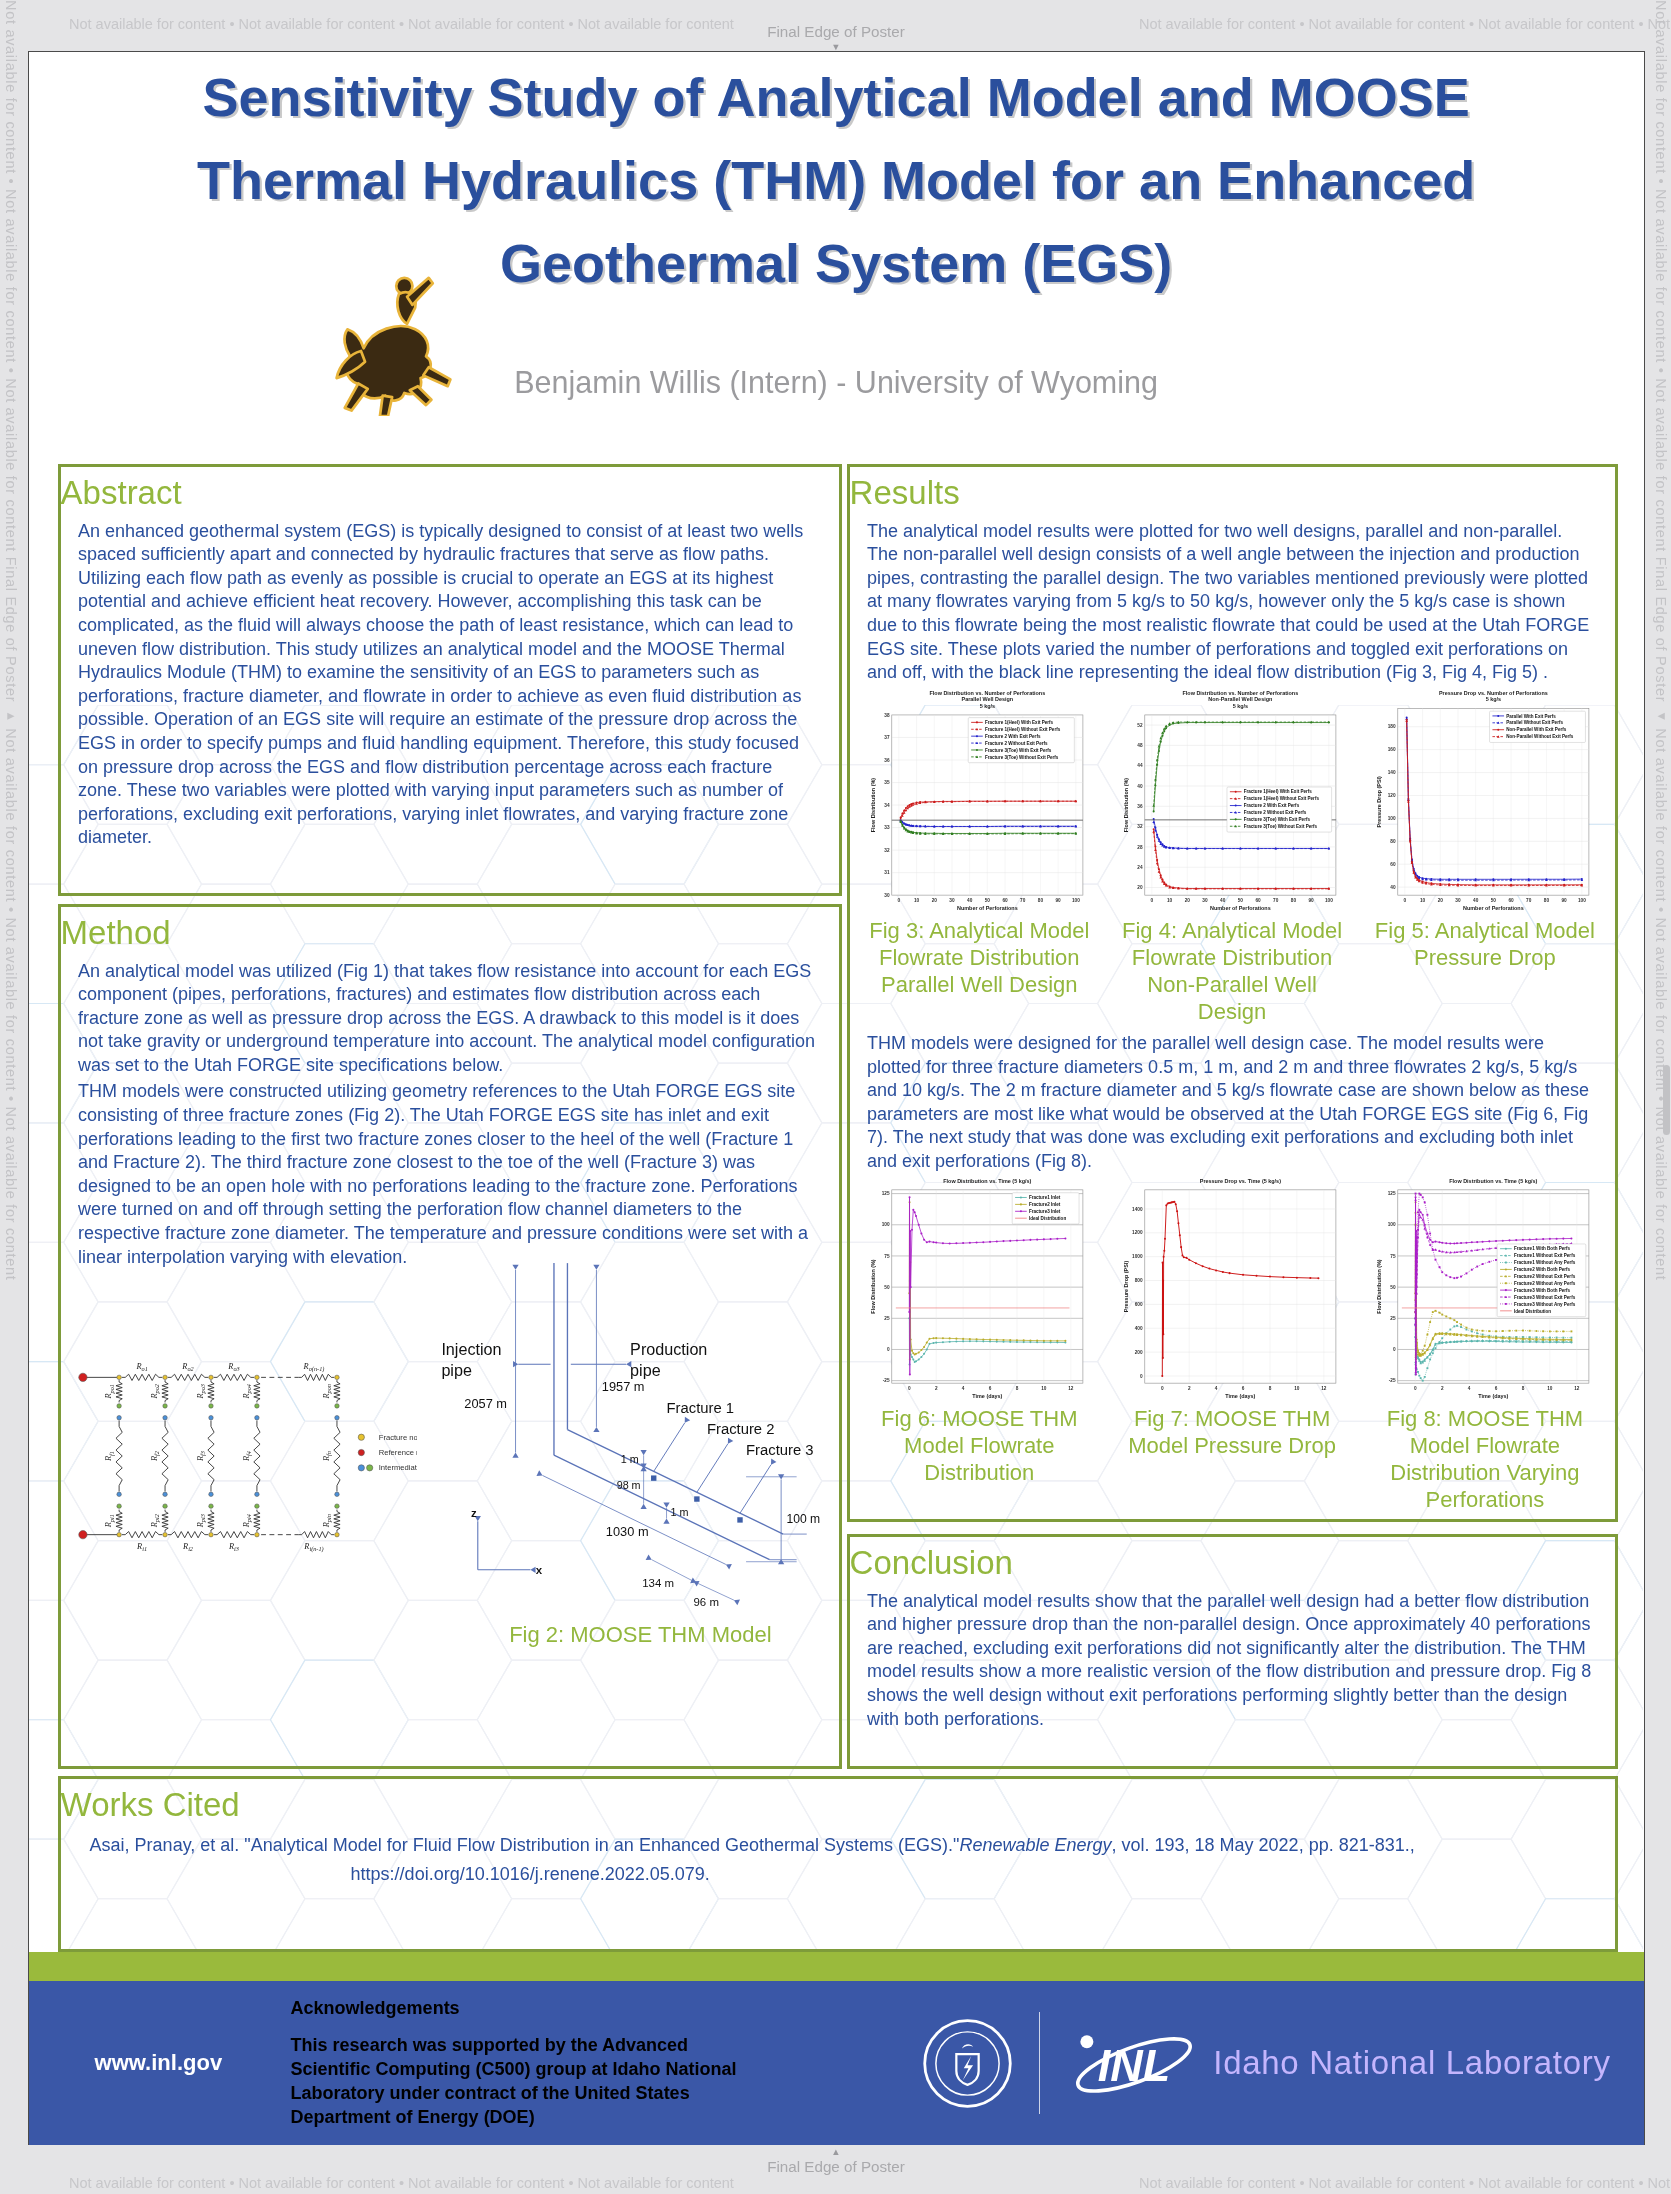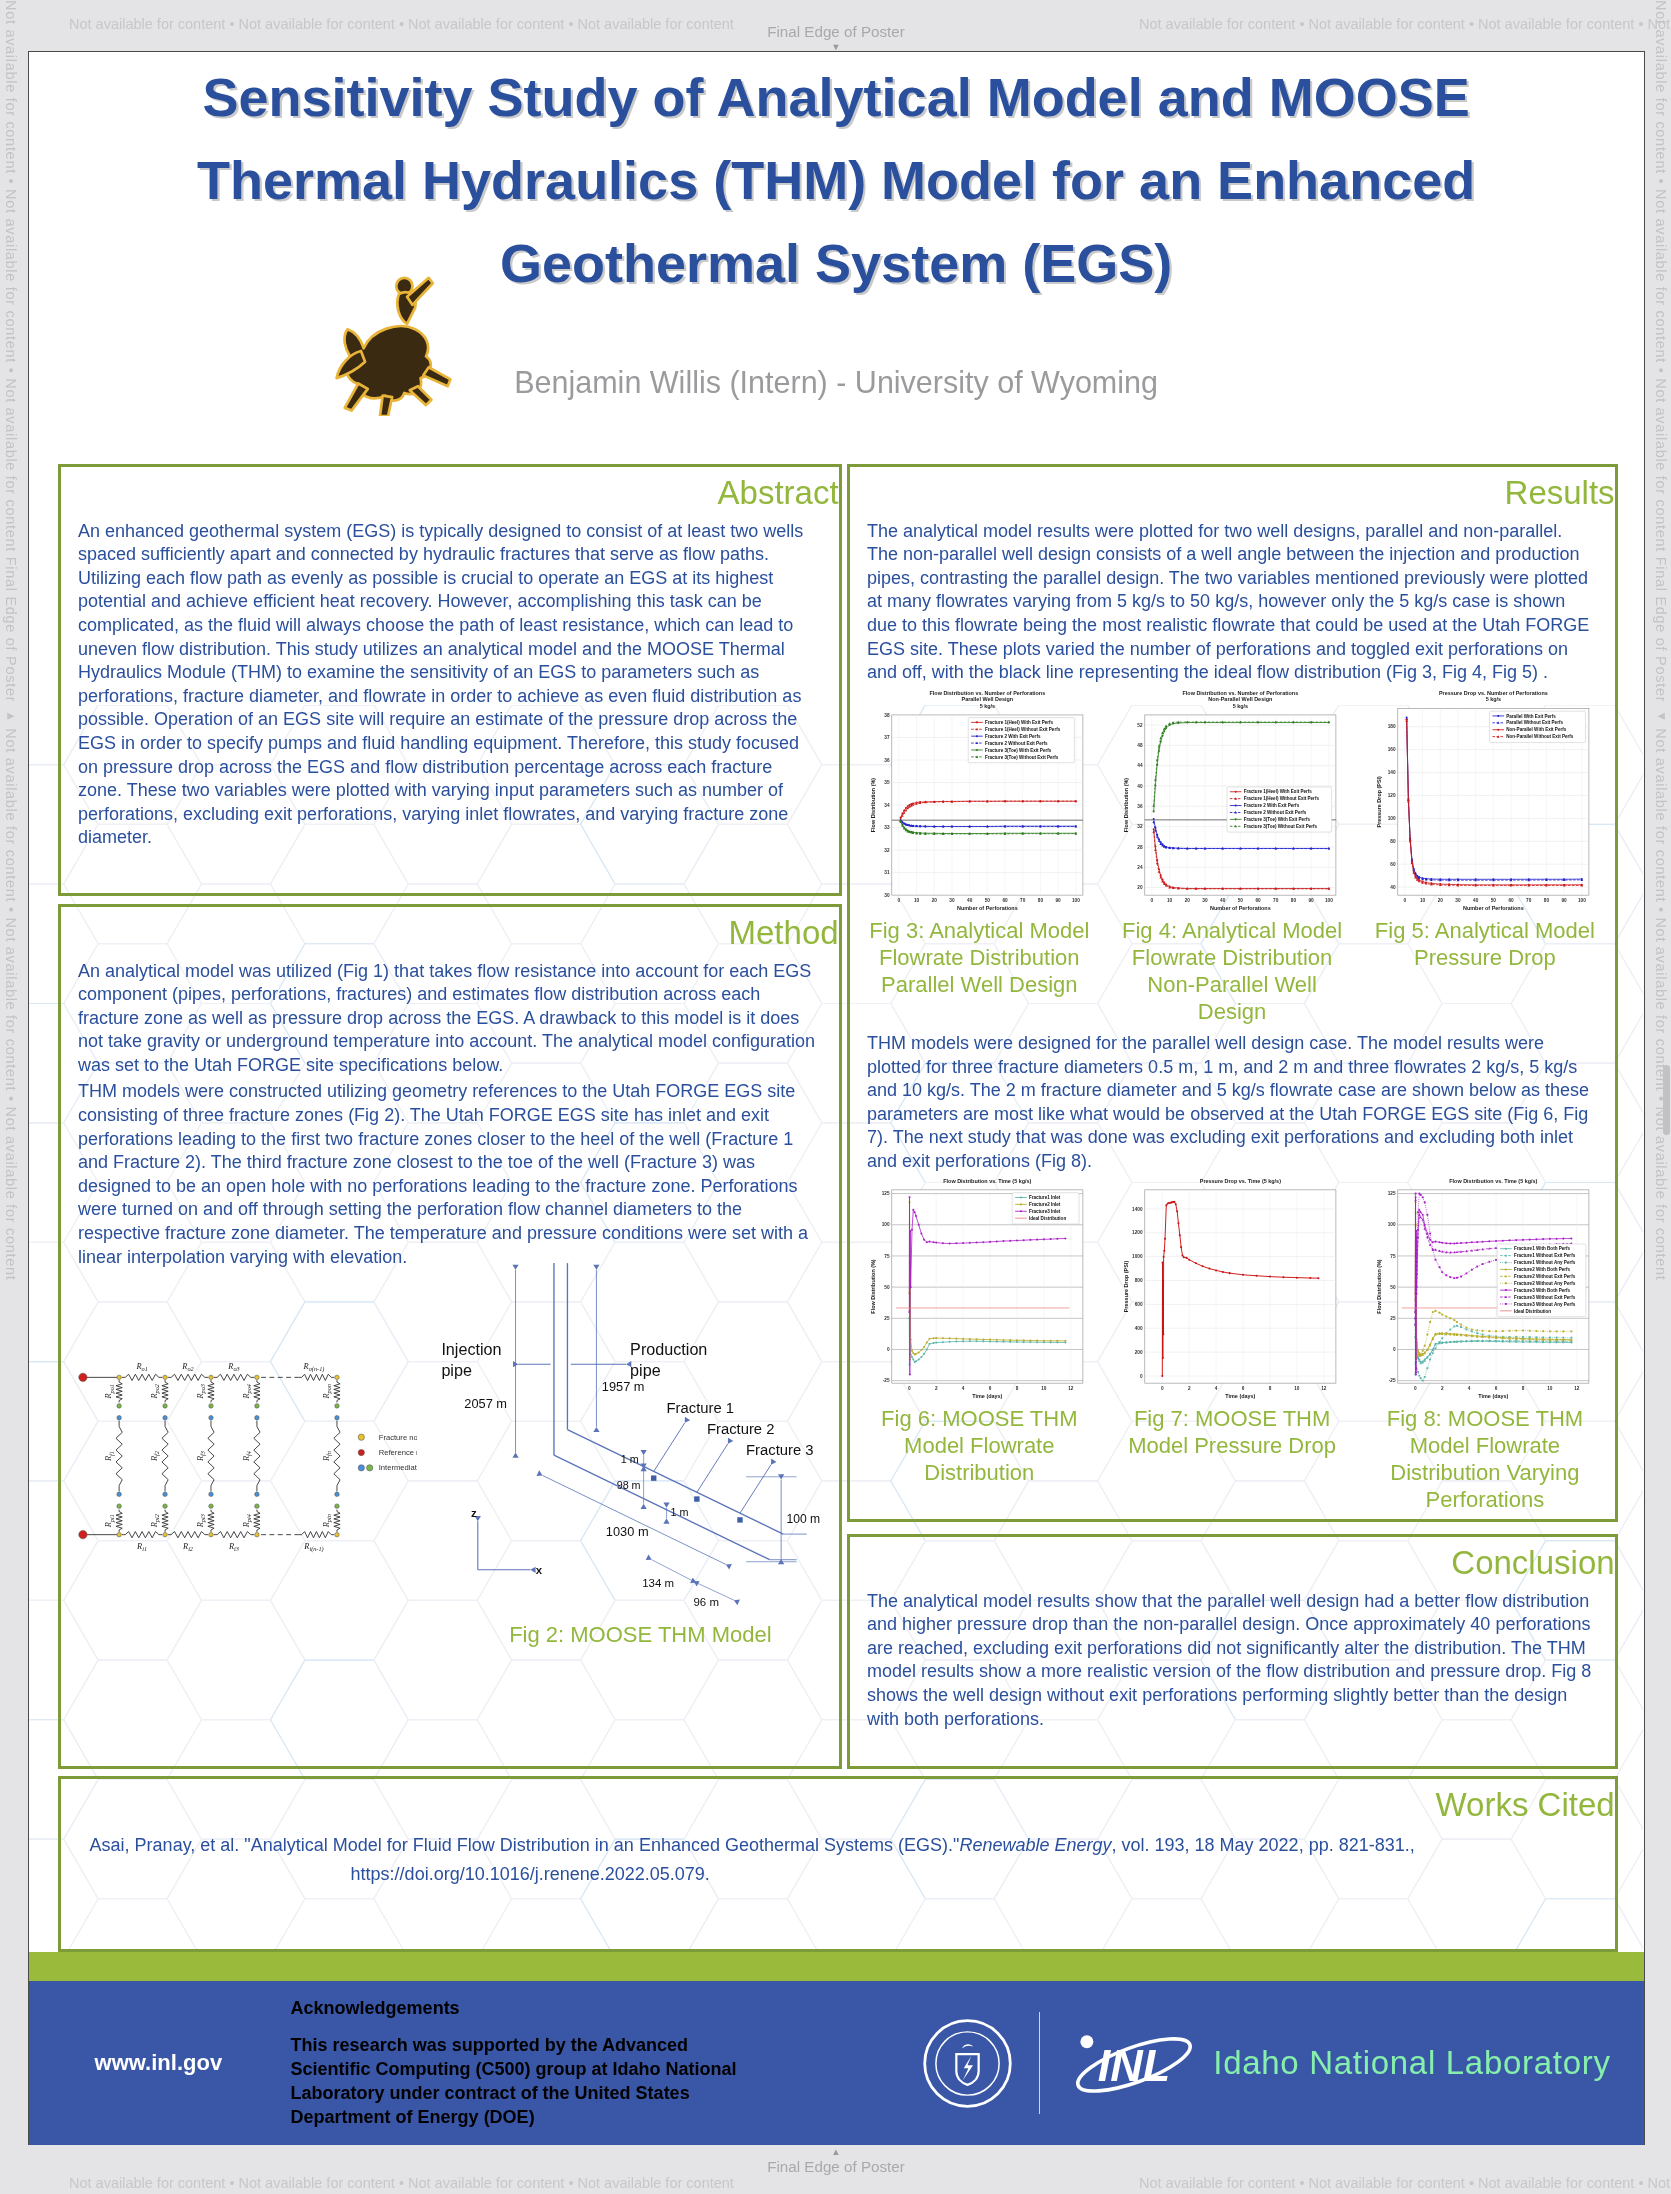--- a/index.html
+++ b/index.html
@@ -15,21 +15,21 @@
   .edge-v{position:absolute;top:0;height:2194px;writing-mode:vertical-rl;font-size:14.5px;color:#c3c3c6;white-space:nowrap;letter-spacing:0.7px;}
   .edge-left{left:2.9px;} .edge-right{right:2.9px;}
   .scroll-thumb{position:absolute;right:2.2px;top:1065px;width:7.3px;height:70px;background:#c2c2c5;border-radius:4.4px;}
   .page{position:absolute;left:27.6px;top:51px;width:1617px;height:2094px;background:#ffffff;border:1.5px solid #4a4a4a;box-sizing:border-box;}
   .hexbg{position:absolute;left:0;top:653px;width:1614px;height:1438px;}
   .title{position:absolute;top:0;left:0;width:100%;text-align:center;color:#2a4f9d;font-weight:bold;font-size:54px;line-height:83px;padding-top:4px;text-shadow:2.2px 2.2px 0 #c9c9c9;}
   .authors{position:absolute;width:100%;text-align:center;color:#9b9b9e;font-size:30.5px;}
   .a1{top:313px;} .a2{top:363px;}
   .uw-logo{position:absolute;left:292px;top:215px;width:145px;height:149px;}
   .panel{position:absolute;border:3.6px solid #7e9b3a;box-sizing:border-box;background:transparent;}
-  .panel h2{text-align:right;color:#93b73d;font-size:33px;font-weight:400;margin:7.3px 0 7.3px;padding-left:24px;}
+  .panel h2{text-align:left;color:#93b73d;font-size:33px;font-weight:400;margin:7.3px 0 7.3px;}
   .body{color:#2a4f9d;font-size:18px;line-height:23.6px;margin:2.9px 17.4px 0;}
   .abstract{left:29px;top:412px;width:784px;height:432px;}
   .method{left:29px;top:852px;width:784px;height:865px;}
   .results{left:818px;top:412px;width:771px;height:1058px;}
   .conclusion{left:818px;top:1482px;width:771px;height:235px;}
   .works{left:29px;top:1724px;width:1560px;height:176px;}
   .works .cite{color:#2a4f9d;font-size:18px;line-height:25px;margin:8.7px 29px 0;}
   .works .cite .it{font-style:italic;}
   .works .cite2{color:#2a4f9d;font-size:18px;margin:5.8px 0 0 290px;}
   .caption{color:#93b73d;font-size:22px;line-height:27px;text-align:center;}
@@ -44,21 +44,21 @@
   .green-strip{position:absolute;left:0;top:1900px;width:100%;height:29px;background:#9aba3c;}
   .footer{position:absolute;left:0;top:1929px;width:100%;height:164px;background:#3a57a7;display:flex;align-items:center;box-sizing:border-box;padding:0 33px;}
   .inl-url{color:#ffffff;font-size:22px;font-weight:bold;width:167px;margin-left:33px;}
   .ack{width:472px;margin-left:29px;color:#000;}
   .ack-h{font-size:18px;font-weight:bold;margin-bottom:14px;}
   .ack-b{font-size:18px;font-weight:bold;line-height:24px;}
   .fspacer{flex:1;}
   .doe-seal{width:93px;height:93px;}
   .fdivider{width:1.5px;height:102px;background:rgba(255,255,255,0.75);margin:0 25px;}
   .inl-mark{width:138px;height:87px;}
-  .inl-name{color:#86efac;font-size:33px;font-weight:400;margin-left:10.2px;font-family:"Liberation Sans",sans-serif;letter-spacing:0.7px;}
+  .inl-name{color:#c4b5fd;font-size:33px;font-weight:400;margin-left:10.2px;font-family:"Liberation Sans",sans-serif;letter-spacing:0.7px;}
 </style>
 </head>
 <body>
 
 <div class="canvas">
 
   <div class="wm-row wm-tl">Not available for content   •   Not available for content   •   Not available for content   •   Not available for content</div>
   <div class="wm-row wm-tr">Not available for content   •   Not available for content   •   Not available for content   •   Not available for content</div>
   <div class="edge-top">
     <div>Final Edge of Poster</div>

